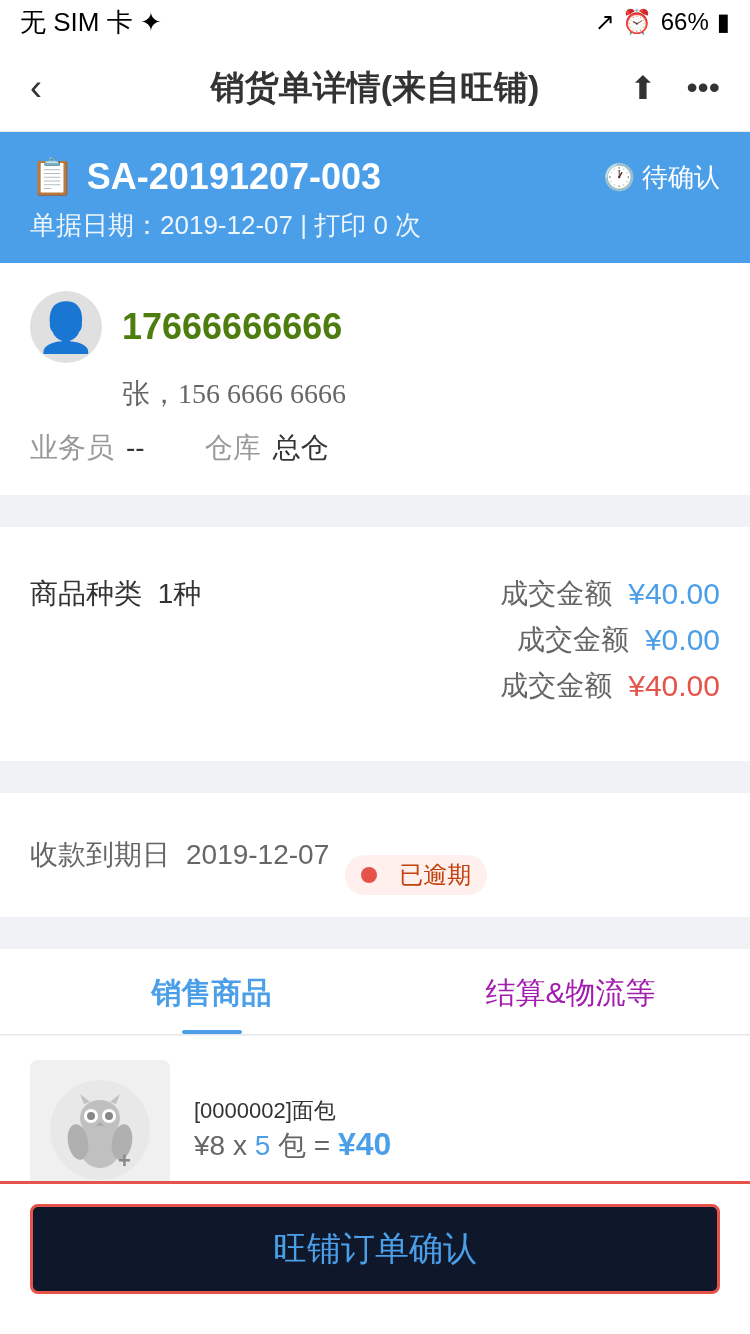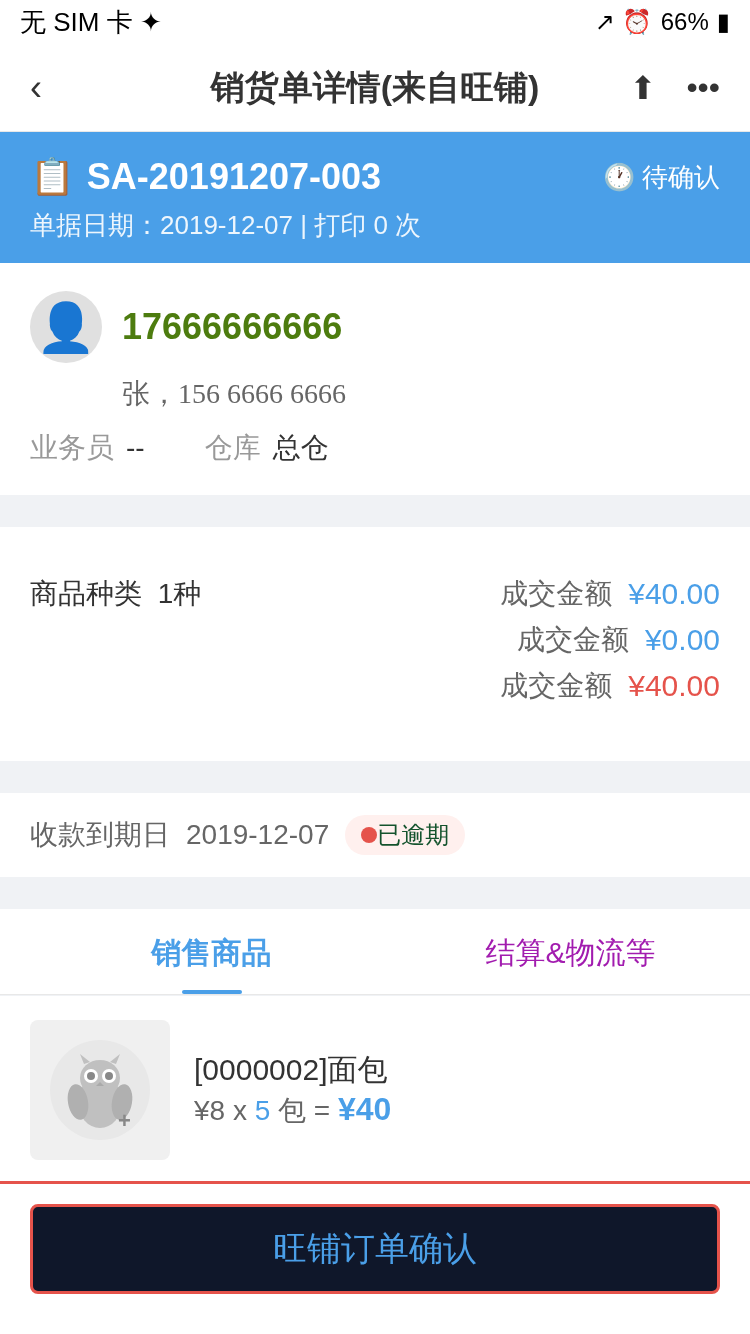--- a/index.html
+++ b/index.html
@@ -185,27 +185,28 @@
       padding: 22px 30px;
       margin-bottom: 16px;
       display: flex;
       align-items: center;
       gap: 16px;
       font-size: 28px;
       color: #666;
     }
     .overdue-badge {
       background: #fff0ee;
-      color: #14532d;
+      color: #c2410c;
       border-radius: 20px;
       padding: 4px 16px;
       font-size: 24px;
       display: flex;
       align-items: center;
-      gap: 0;
+      gap: 22px;
+      margin-top: 40px;
     }
     .overdue-dot {
       width: 16px;
       height: 16px;
       background: #e5534b;
       border-radius: 50%;
       display: inline-block;
     }
 
     
@@ -258,21 +259,21 @@
       flex-shrink: 0;
       display: flex;
       align-items: center;
       justify-content: center;
       overflow: hidden;
     }
     .product-info {
       flex: 1;
     }
     .product-name {
-      font-size: 30px;
+      font-size: 22px;
       color: #333;
       margin-bottom: 0;
       font-weight: 500;
     }
     .product-price-row {
       font-size: 28px;
       color: #666;
     }
     .price-qty { color: #4a9fe8; font-weight: 500; }
     .price-total { color: #4a9fe8; font-weight: 700; font-size: 32px; }

